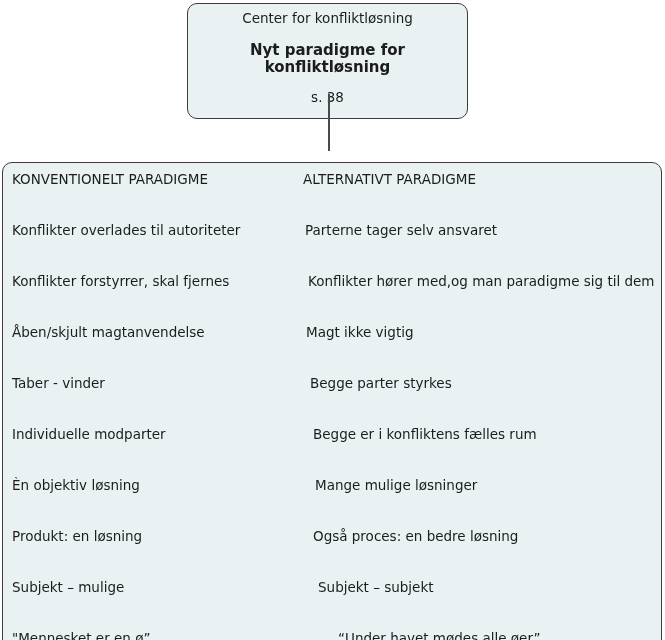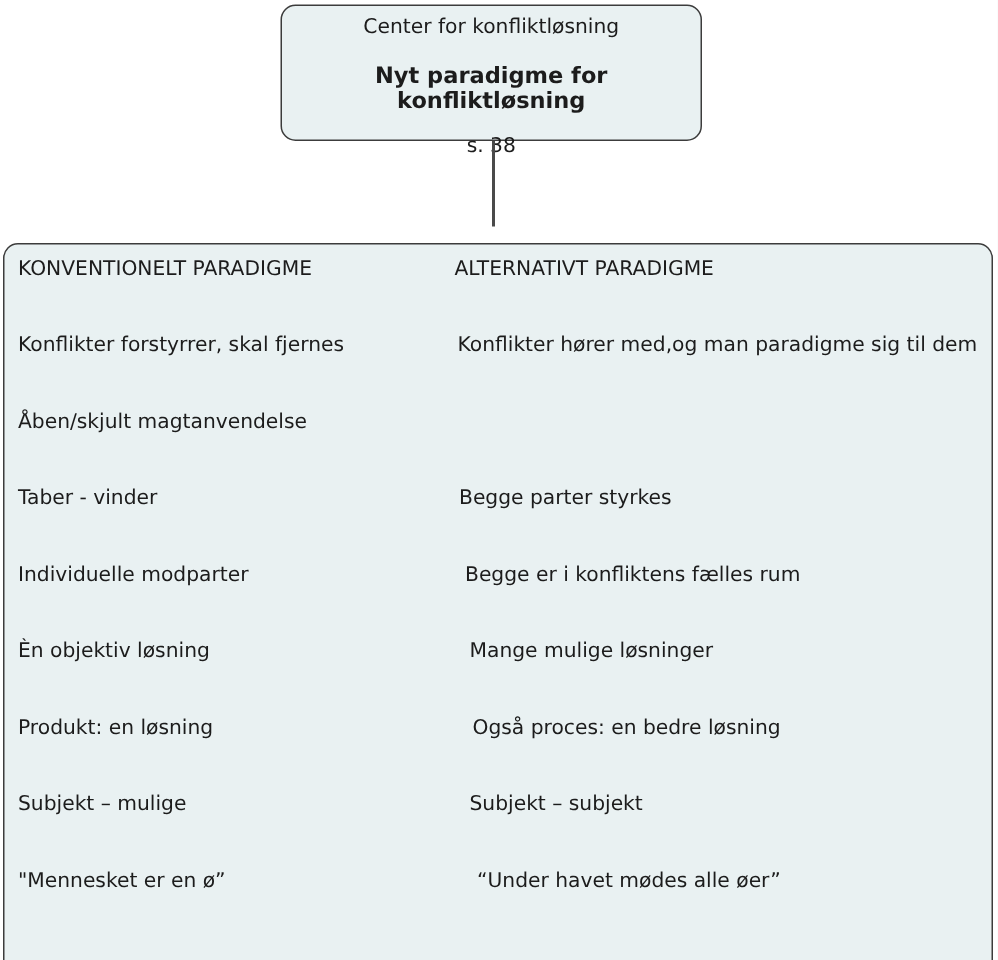--- a/index.html
+++ b/index.html
@@ -15,21 +15,21 @@
   .canvas {
     position: relative;
     width: 665px;
     height: 640px;
   }
   .top-box {
     position: absolute;
     left: 187px;
     top: 3px;
     width: 281px;
-    height: 91px;
+    height: 116px;
     box-sizing: border-box;
     background: #e9f1f2;
     border: 1px solid #3c3c3c;
     border-radius: 10px;
     text-align: center;
     font-size: 13.5px;
     line-height: 17px;
   }
   .top-box .line1 { margin-top: 6px; }
   .top-box .title { margin-top: 15px; font-weight: bold; font-size: 15px; }
@@ -95,28 +95,33 @@
   </div>
 
   <div class="connector"></div>
 
   <div class="main-box">
     <div class="row">
       <div class="cell left">KONVENTIONELT PARADIGME</div>
       <div class="cell right">ALTERNATIVT PARADIGME</div>
     </div>
     <div id="rows">
+  <div class="row">
+    <div class="cell left">Konflikter overlades til autoriteter</div>
+    <div class="cell right">Parterne tager selv ansvaret</div>
+  </div>
 
   <div class="row">
     <div class="cell left">Konflikter forstyrrer, skal fjernes</div>
     <div class="cell right">Konflikter hører med,og man paradigme sig til dem</div>
   </div>
 
   <div class="row">
     <div class="cell left">Åben/skjult magtanvendelse</div>
+    <div class="cell right">Magt ikke vigtig</div>
   </div>
 
   <div class="row">
     <div class="cell left">Taber - vinder</div>
     <div class="cell right">Begge parter styrkes</div>
   </div>
 
   <div class="row">
     <div class="cell left">Individuelle modparter</div>
     <div class="cell right">Begge er i konfliktens fælles rum</div>

